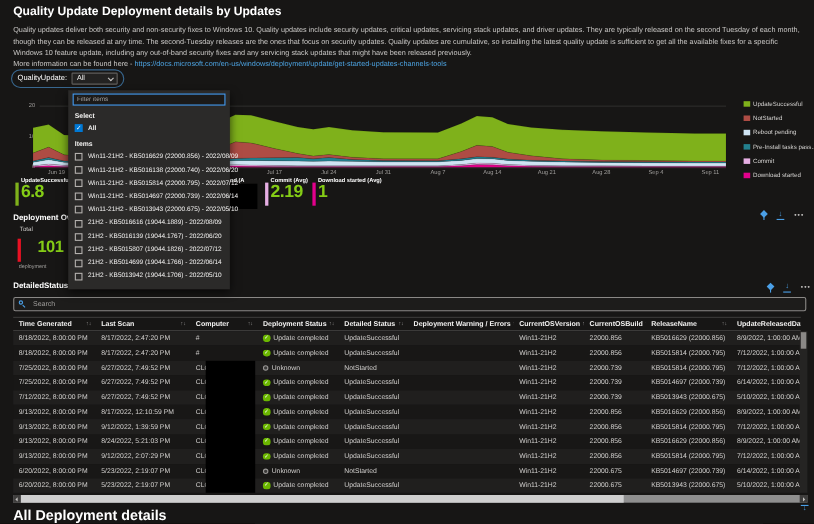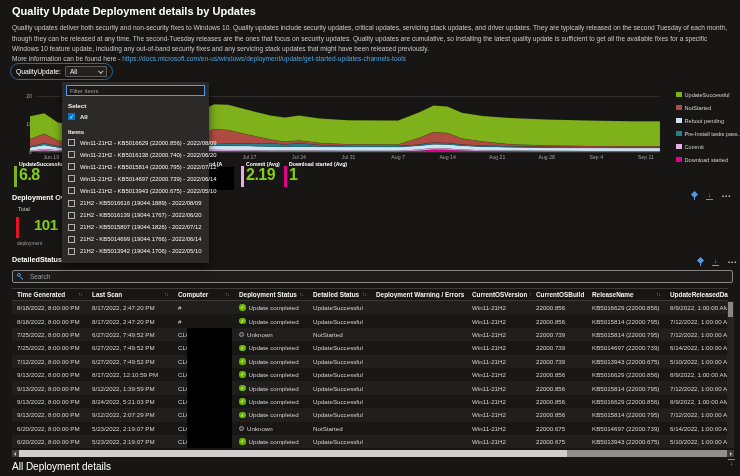--- a/index.html
+++ b/index.html
@@ -68,21 +68,21 @@
   .st-check{width:6.5px;height:6.5px;flex:none;border-radius:50%;background:#6bb700;color:#fff;font-size:5px;line-height:6.5px;text-align:center;font-weight:bold;}
   .st-unknown{width:5px;height:5px;flex:none;border-radius:50%;border:1.4px solid #979593;background:#3b3a39;}
   .redact{background:#000;z-index:30;}
   
   .vscroll{left:727px;top:301px;width:7px;height:147px;background:#252423;z-index:31;}
   .vthumb{position:absolute;left:1px;top:1px;width:5px;height:15px;background:#8a8886;}
   .hscroll{left:12px;top:450px;width:722px;height:7px;background:#8f8f8f;}
   .hthumb{position:absolute;left:7px;top:0;height:7px;width:548px;background:#cfcfcf;}
   .harrow{position:absolute;top:0;width:7px;height:7px;background:#3f3e3d;}
   .harrow span{position:absolute;top:1.5px;width:0;height:0;border-top:2px solid transparent;border-bottom:2px solid transparent;}
-  .footer-head{left:12px;top:461px;font-size:10px;font-weight:normal;color:#ffffff;}
+  .footer-head{left:12px;top:461px;font-size:13px;font-weight:bold;color:#ffffff;}
 </style>
 </head>
 <body>
 
 <div class="screen">
 
   
   <div class="abs title">Quality Update Deployment details by Updates</div>
   <div class="abs para">Quality updates deliver both security and non-security fixes to Windows 10. Quality updates include security updates, critical updates, servicing stack updates, and driver updates. They are typically released on the second Tuesday of each month, though they can be released at any time. The second-Tuesday releases are the ones that focus on security updates. Quality updates are cumulative, so installing the latest quality update is sufficient to get all the available fixes for a specific Windows 10 feature update, including any out-of-band security fixes and any servicing stack updates that might have been released previously.</div>
   <div class="abs info">

